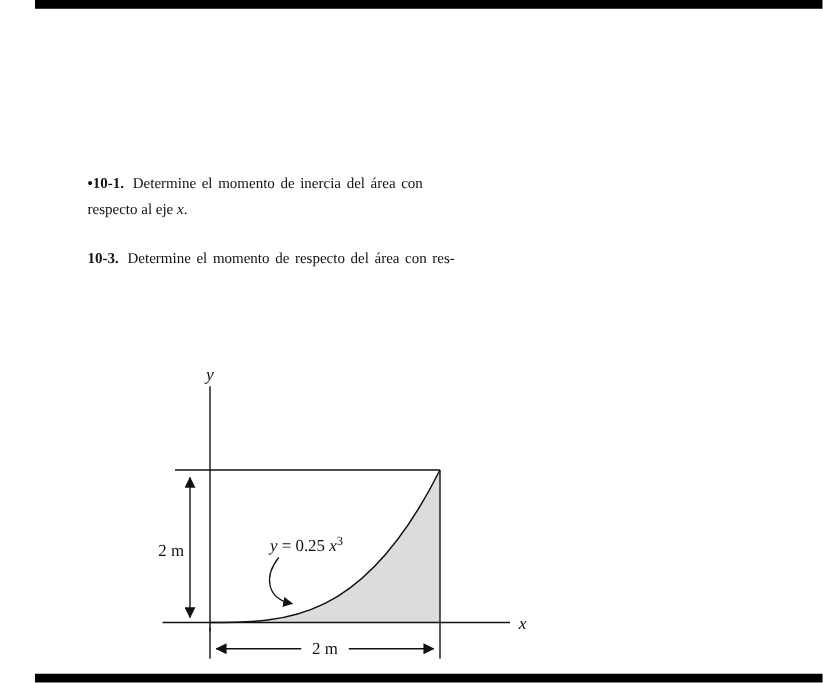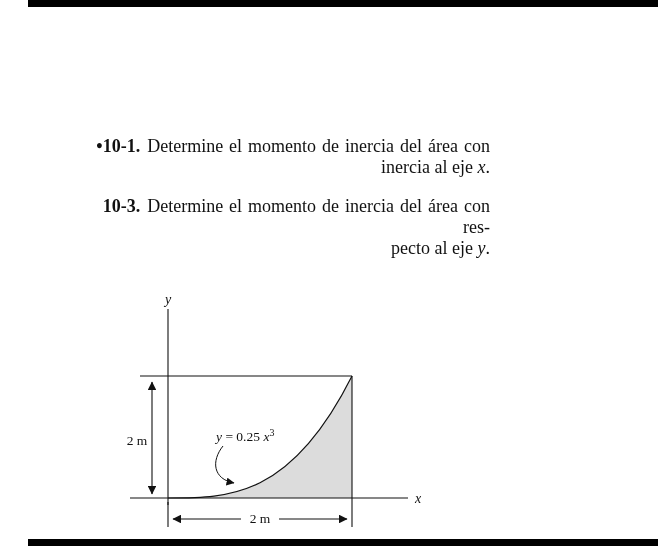--- a/index.html
+++ b/index.html
@@ -22,23 +22,22 @@
   #rule-top { top: 0; }
   #rule-bottom { top: 539px; }
   .content {
     position: absolute;
     left: 70px;
     top: 136px;
     width: 420px;
   }
   .problem {
     margin: 0 0 18px 0;
-    font-size: 18px;
+    font-size: 12px;
     line-height: 21px;
-    text-align: right;
   }
   .plabel {
     font-weight: bold;
     margin-right: 7px;
   }
   .ws { word-spacing: 1.5px; }
   .it { font-style: italic; }
   .fig {
     position: absolute;
     left: 112px;
@@ -51,25 +50,24 @@
 </style>
 </head>
 <body>
 
 <div id="rule-top" class="rule"></div>
 <div id="rule-bottom" class="rule"></div>
 
 <div class="content">
   <p class="problem">
     <span class="plabel">•10-1.</span><span class="ws">Determine el momento de inercia del área con</span><br>
-    <span><span>inercia al eje </span><i class="it">x</i><span>.</span></span>
+    <span><span>respecto al eje </span><i class="it">x</i><span>.</span></span>
   </p>
   <p class="problem">
-    <span class="plabel">10-3.</span><span class="ws">Determine el momento de inercia del área con res-</span><br>
-    <span><span>pecto al eje </span><i class="it">y</i><span>.</span></span>
+    <span class="plabel">10-3.</span><span class="ws">Determine el momento de respecto del área con res-</span><br>
   </p>
 </div>
 
 <svg class="fig" width="340" height="252" viewBox="0 0 340 252">
   <defs>
     <marker id="arr" viewBox="0 0 8 8" refX="7.5" refY="4" markerWidth="8" markerHeight="8" orient="auto-start-reverse">
       <path d="M0,0 L8,4 L0,8 Z" fill="#111111"></path>
     </marker>
   </defs>
 

